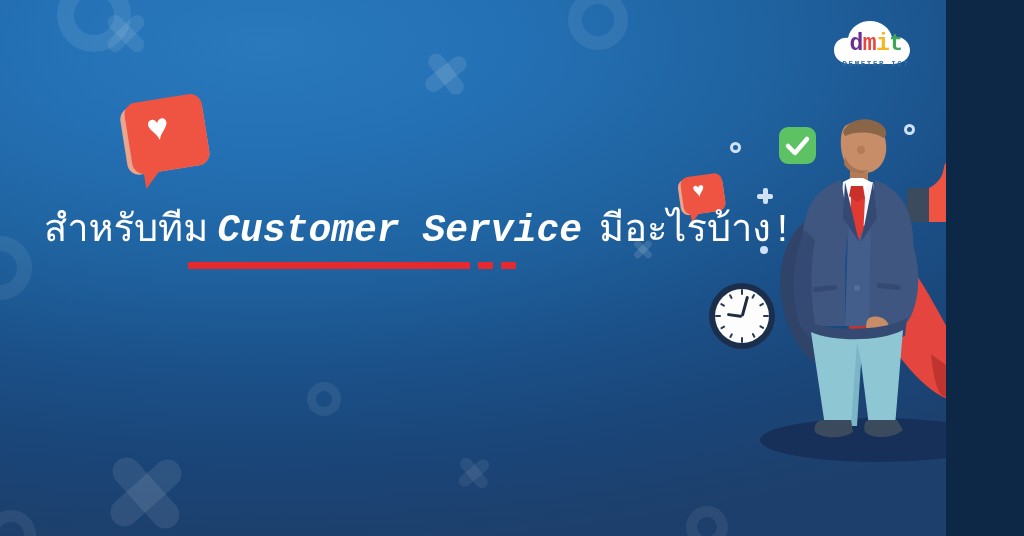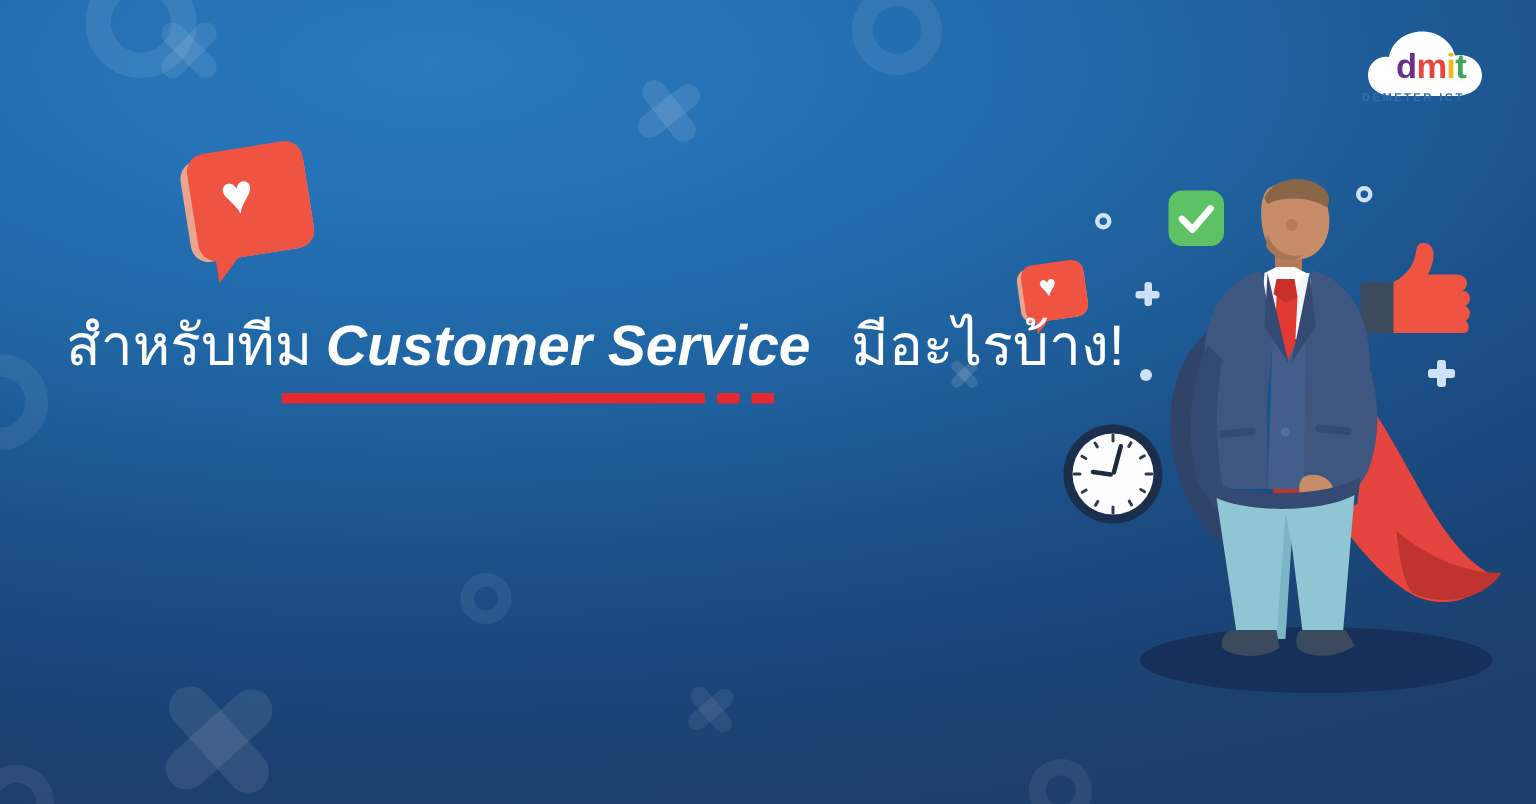--- a/index.html
+++ b/index.html
@@ -1,56 +1,56 @@
 <!DOCTYPE html>
 <html><head>
 <meta charset="utf-8">
 <title>Soft Skills Banner</title>
 <style>
   html,body{margin:0;padding:0;background:#0d2847;}
   *{box-sizing:border-box;}
   .stage{
-    position:relative;width:1024px;height:536px;overflow:hidden;
-    font-family:Liberation Sans, sans-serif;
+    position:relative;width:946px;height:536px;overflow:hidden;
+    font-family:Liberation Mono, monospace;
     background:
       radial-gradient(120% 95% at 28% 8%, #2a79bd 0%, #2470b4 22%, #1f629f 45%, #1b5088 65%, #1a4578 82%, #1d3f6b 100%);
   }
   
   .deco{position:absolute;pointer-events:none;}
   .ring{border-radius:50%;background:transparent;}
   .xmark{position:absolute;}
   .xmark i{
     position:absolute;left:50%;top:50%;display:block;border-radius:999px;
     transform-origin:center center;
   }
   
   .logo{position:absolute;right:24px;top:18px;width:92px;height:58px;}
   .logo .cloud{position:absolute;inset:0;}
   .logo .wordmark{
     position:absolute;left:0;right:0;top:15px;text-align:center;
     font-size:23px;font-weight:bold;letter-spacing:-.5px;line-height:1;
   }
   .logo .wordmark span{display:inline;}
   .logo .sub{
-    position:absolute;left:0;right:0;top:42px;
+    position:absolute;left:0;right:0;top:42px;text-align:center;
     font-size:7.5px;font-weight:bold;letter-spacing:1.6px;color:#2e6fae;
   }
   
   .headline{position:absolute;left:44px;top:196px;width:650px;}
   .line1{white-space:nowrap;line-height:1;}
   .num10{
     font-size:72px;font-weight:bold;font-style:italic;color:#f2b824;
     letter-spacing:-2px;vertical-align:-6px;
   }
   .softskills{font-size:43px;font-weight:bold;color:#f2b824;margin-left:9px;}
   .thai1{font-size:40px;color:#ffffff;margin-left:8px;}
   .line2{white-space:nowrap;line-height:1;margin-top:16px;position:relative;}
   .thai2{font-size:38px;color:#ffffff;margin-top:16px;}
   .cs{font-size:38px;font-weight:bold;font-style:italic;color:#ffffff;margin-left:9px;}
-  .thai3{font-size:38px;color:#ffffff;margin-left:27px;}
+  .thai3{font-size:38px;color:#ffffff;margin-left:17px;}
   .underline{position:absolute;left:144px;top:50px;height:7px;width:282px;background:#e42a2e;border-radius:1px;}
   .dash{position:absolute;top:50px;height:7px;background:#e42a2e;border-radius:1px;}
   .dash.d1{left:434px;width:15px;}
   .dash.d2{left:457px;width:15px;}
   
   .bubble{position:absolute;}
   .bubble .body{position:absolute;inset:0;background:#ef5442;border-radius:12px;}
   .bubble .shadow{position:absolute;inset:0;background:#e9a58e;border-radius:12px;}
   .heart{position:absolute;color:#fff;line-height:1;}
   

